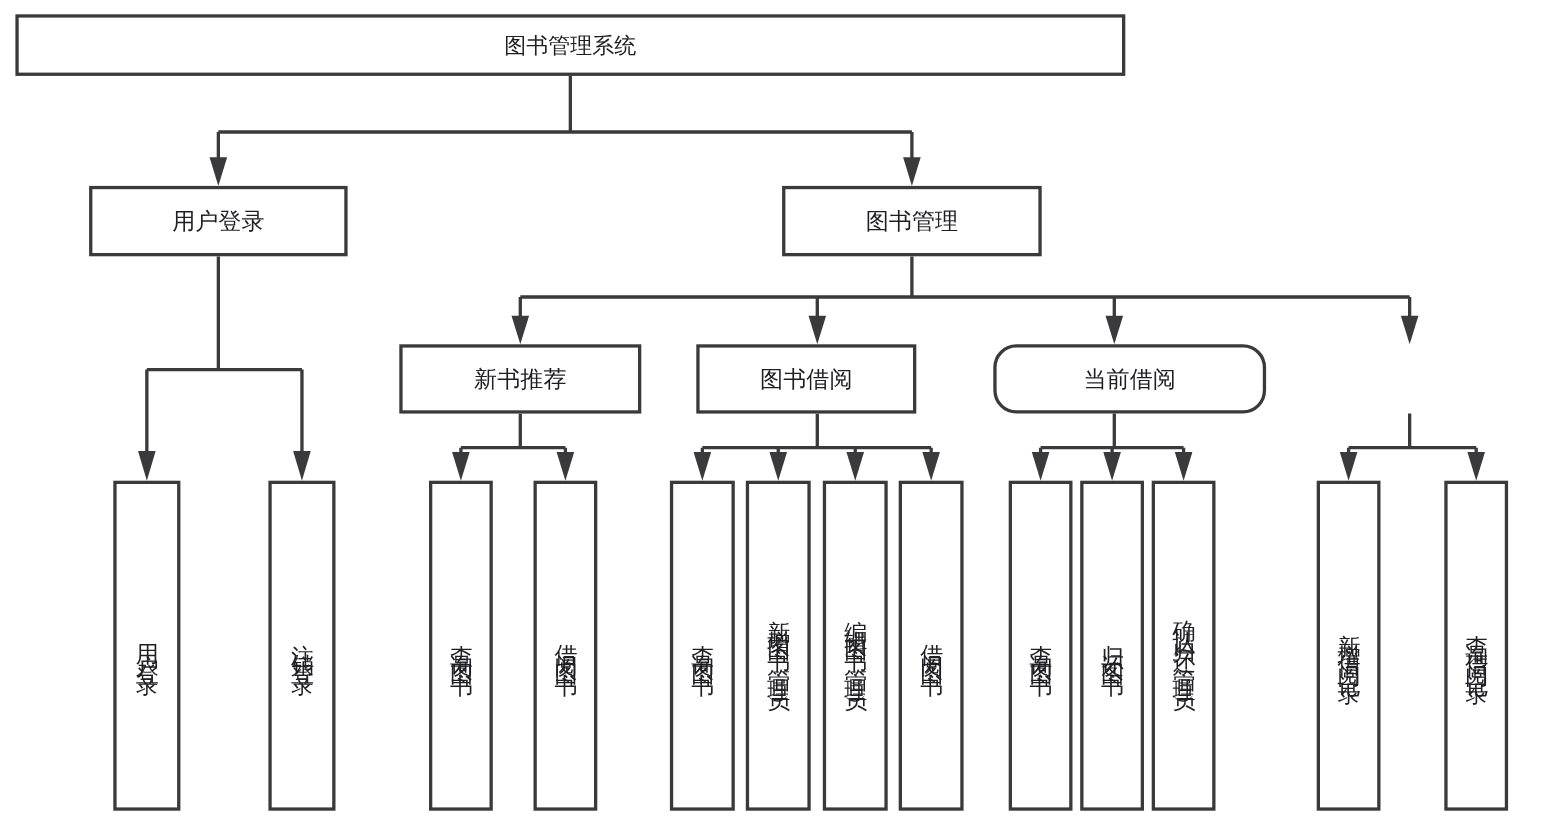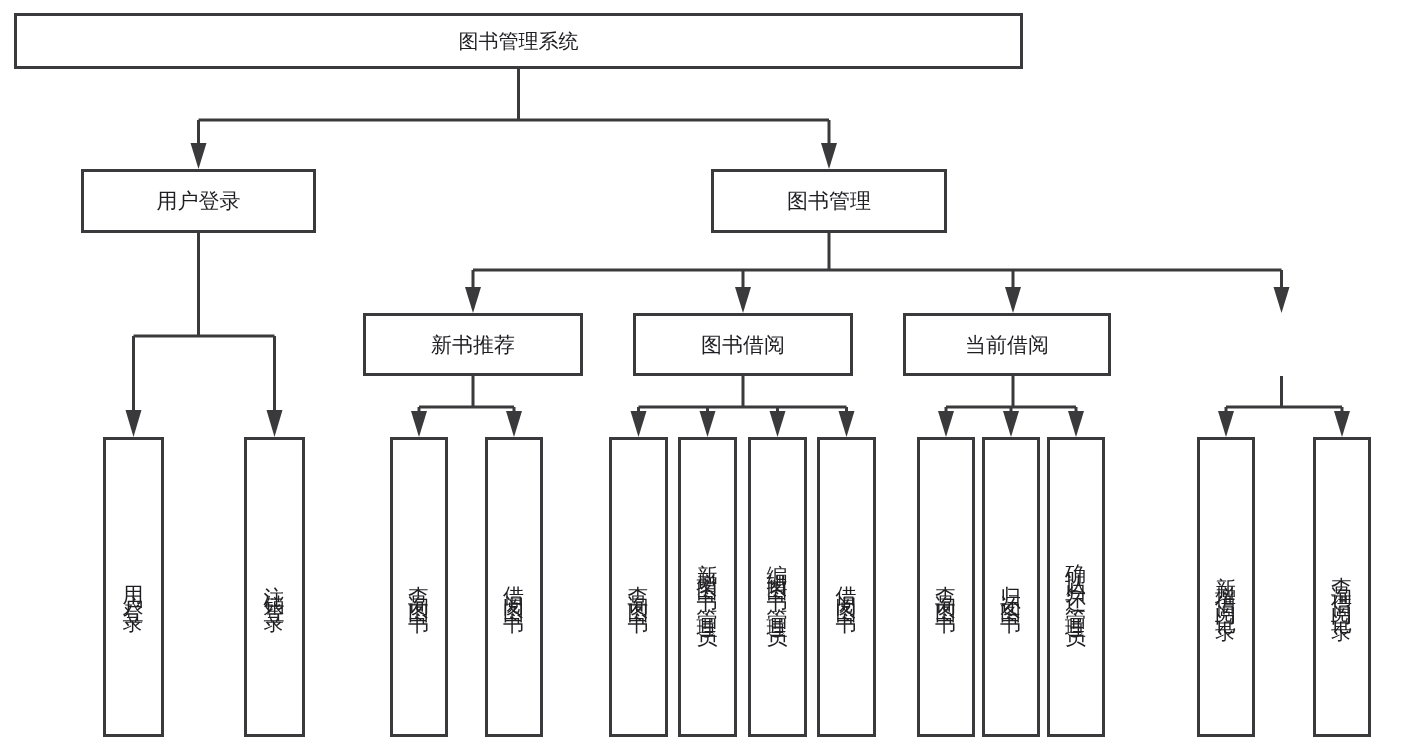--- a/index.html
+++ b/index.html
@@ -58,22 +58,22 @@
     letter-spacing: 9px;
     line-height: 1.0;
     white-space: nowrap;
   }
 
   
   .n-root            { left: 14px;   top: 13px;  width: 1009px; height: 56px; }
   .n-user-login      { left: 81px;   top: 169px; width: 235px;  height: 64px; }
   .n-book-mgmt       { left: 711px;  top: 169px; width: 236px;  height: 64px; }
   .n-new-book-rec    { left: 363px;  top: 313px; width: 220px;  height: 63px; }
-  .n-book-borrow     { left: 633px;  top: 313px; width: 220px;  height: 63px; justify-content: center; }
-  .n-current-borrow  { left: 903px;  top: 313px; width: 208px;  height: 63px; }
+  .n-book-borrow     { left: 633px;  top: 313px; width: 200px;  height: 63px; justify-content: center; }
+  .n-current-borrow  { left: 903px;  top: 313px; width: 248px;  height: 63px; border-radius: 21px; }
   .n-borrow-records  { left: 1171px; top: 313px; width: 221px;  height: 63px; }
 
   .leaf { top: 437px; height: 300px; }
   .n-ul-user-login   { left: 103px;  width: 61px; }
   .n-ul-logout       { left: 244px;  width: 61px; }
   .n-nbr-query       { left: 390px;  width: 58px; }
   .n-nbr-borrow      { left: 485px;  width: 58px; }
   .n-bb-query        { left: 609px;  width: 59px; }
   .n-bb-add          { left: 678px;  width: 59px; }
   .n-bb-edit         { left: 748px;  width: 59px; }

